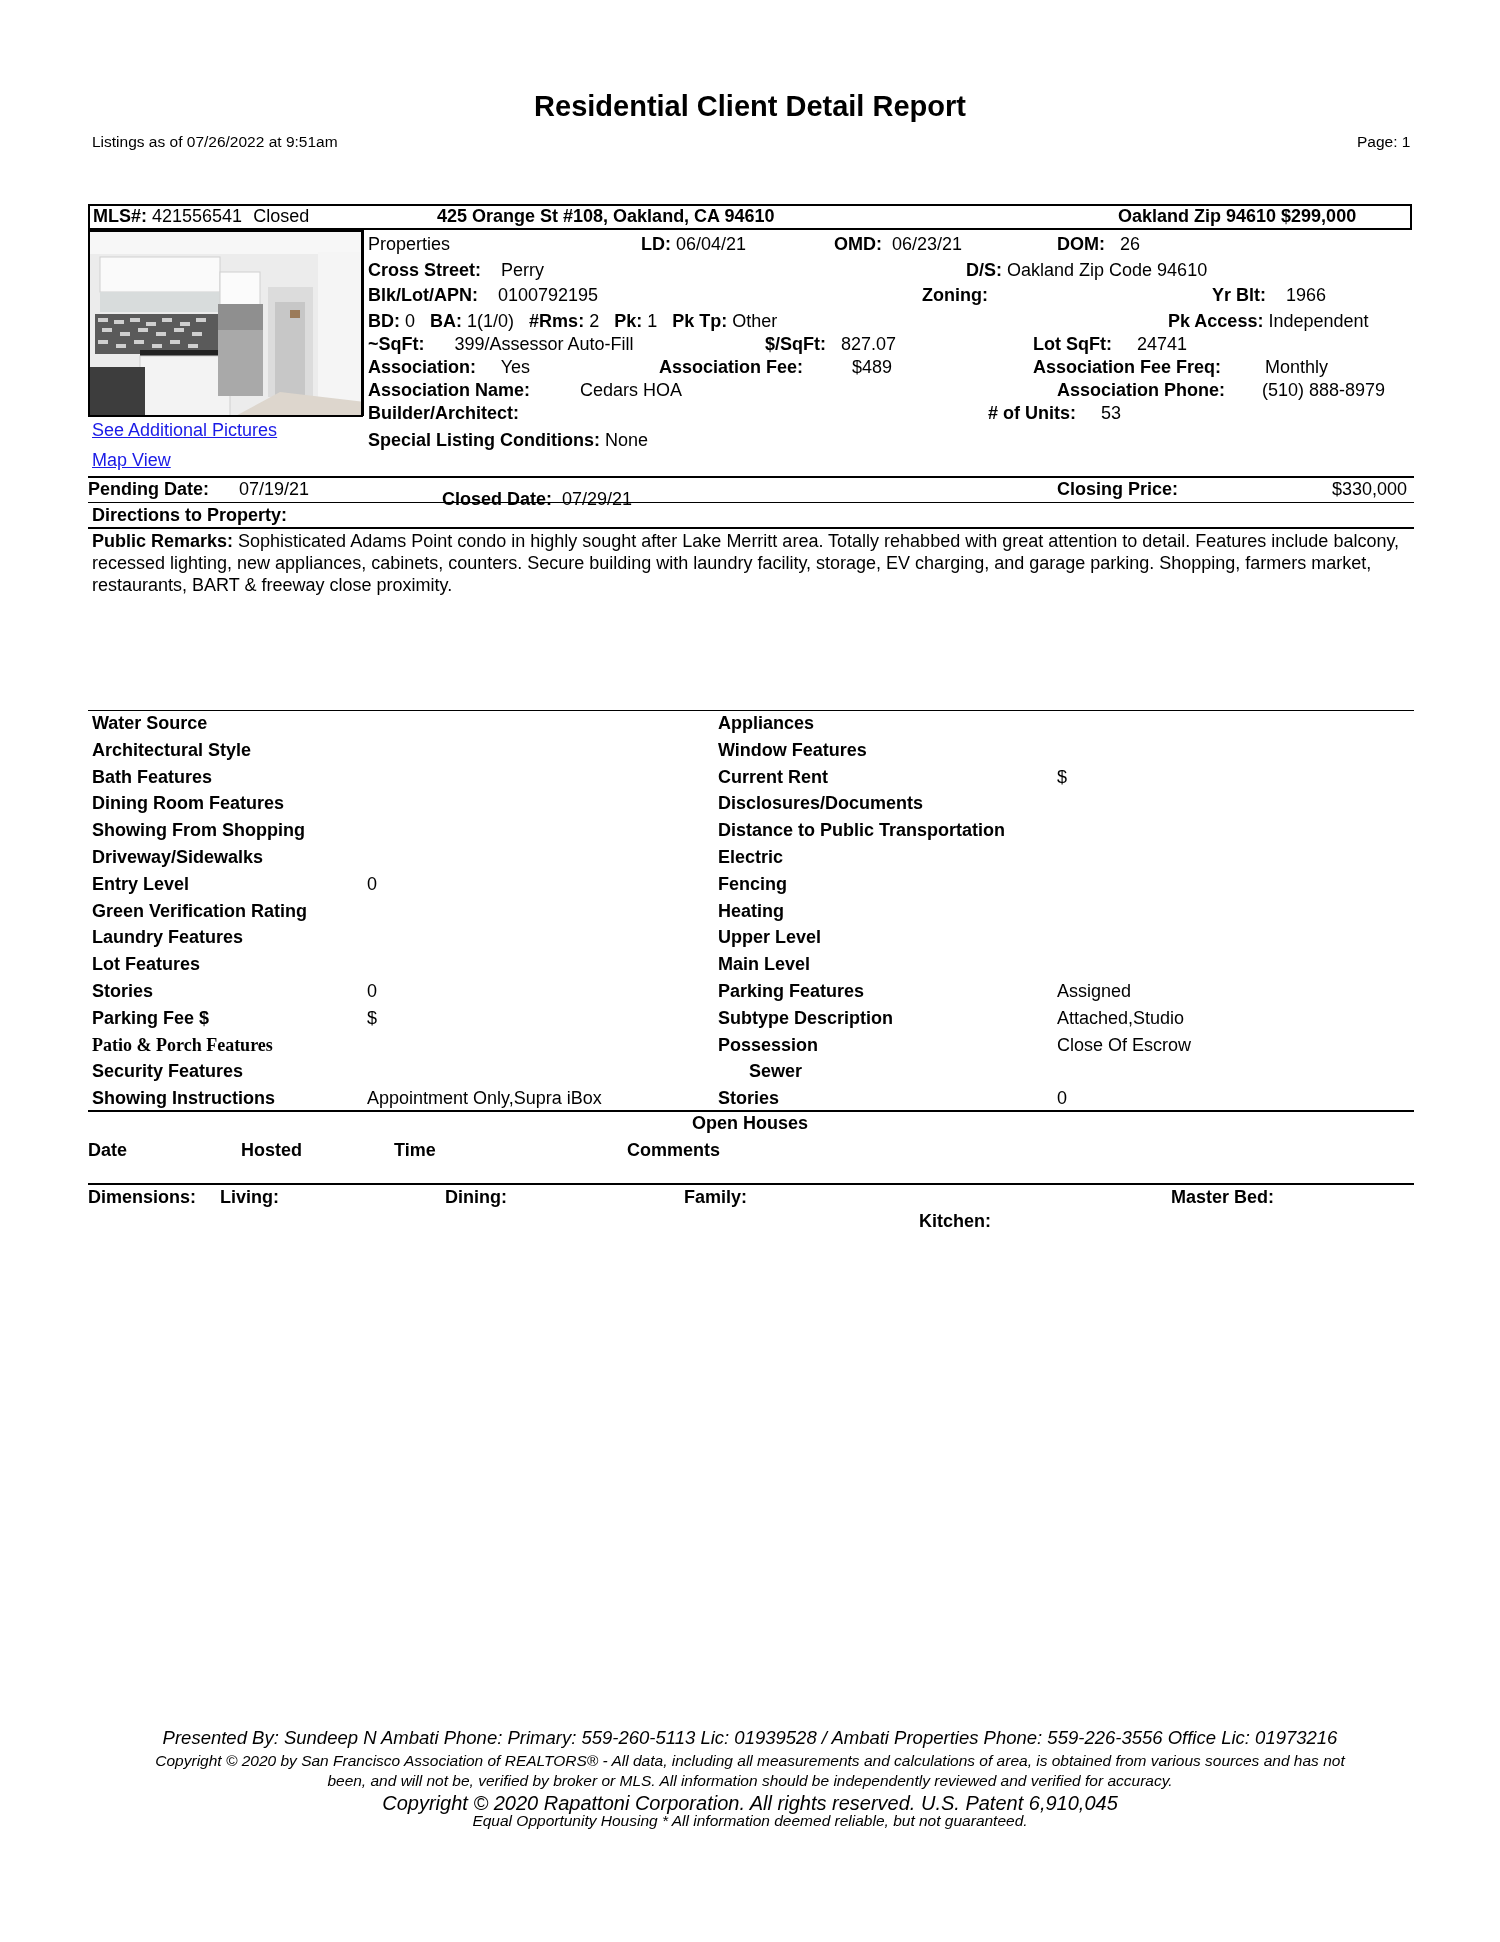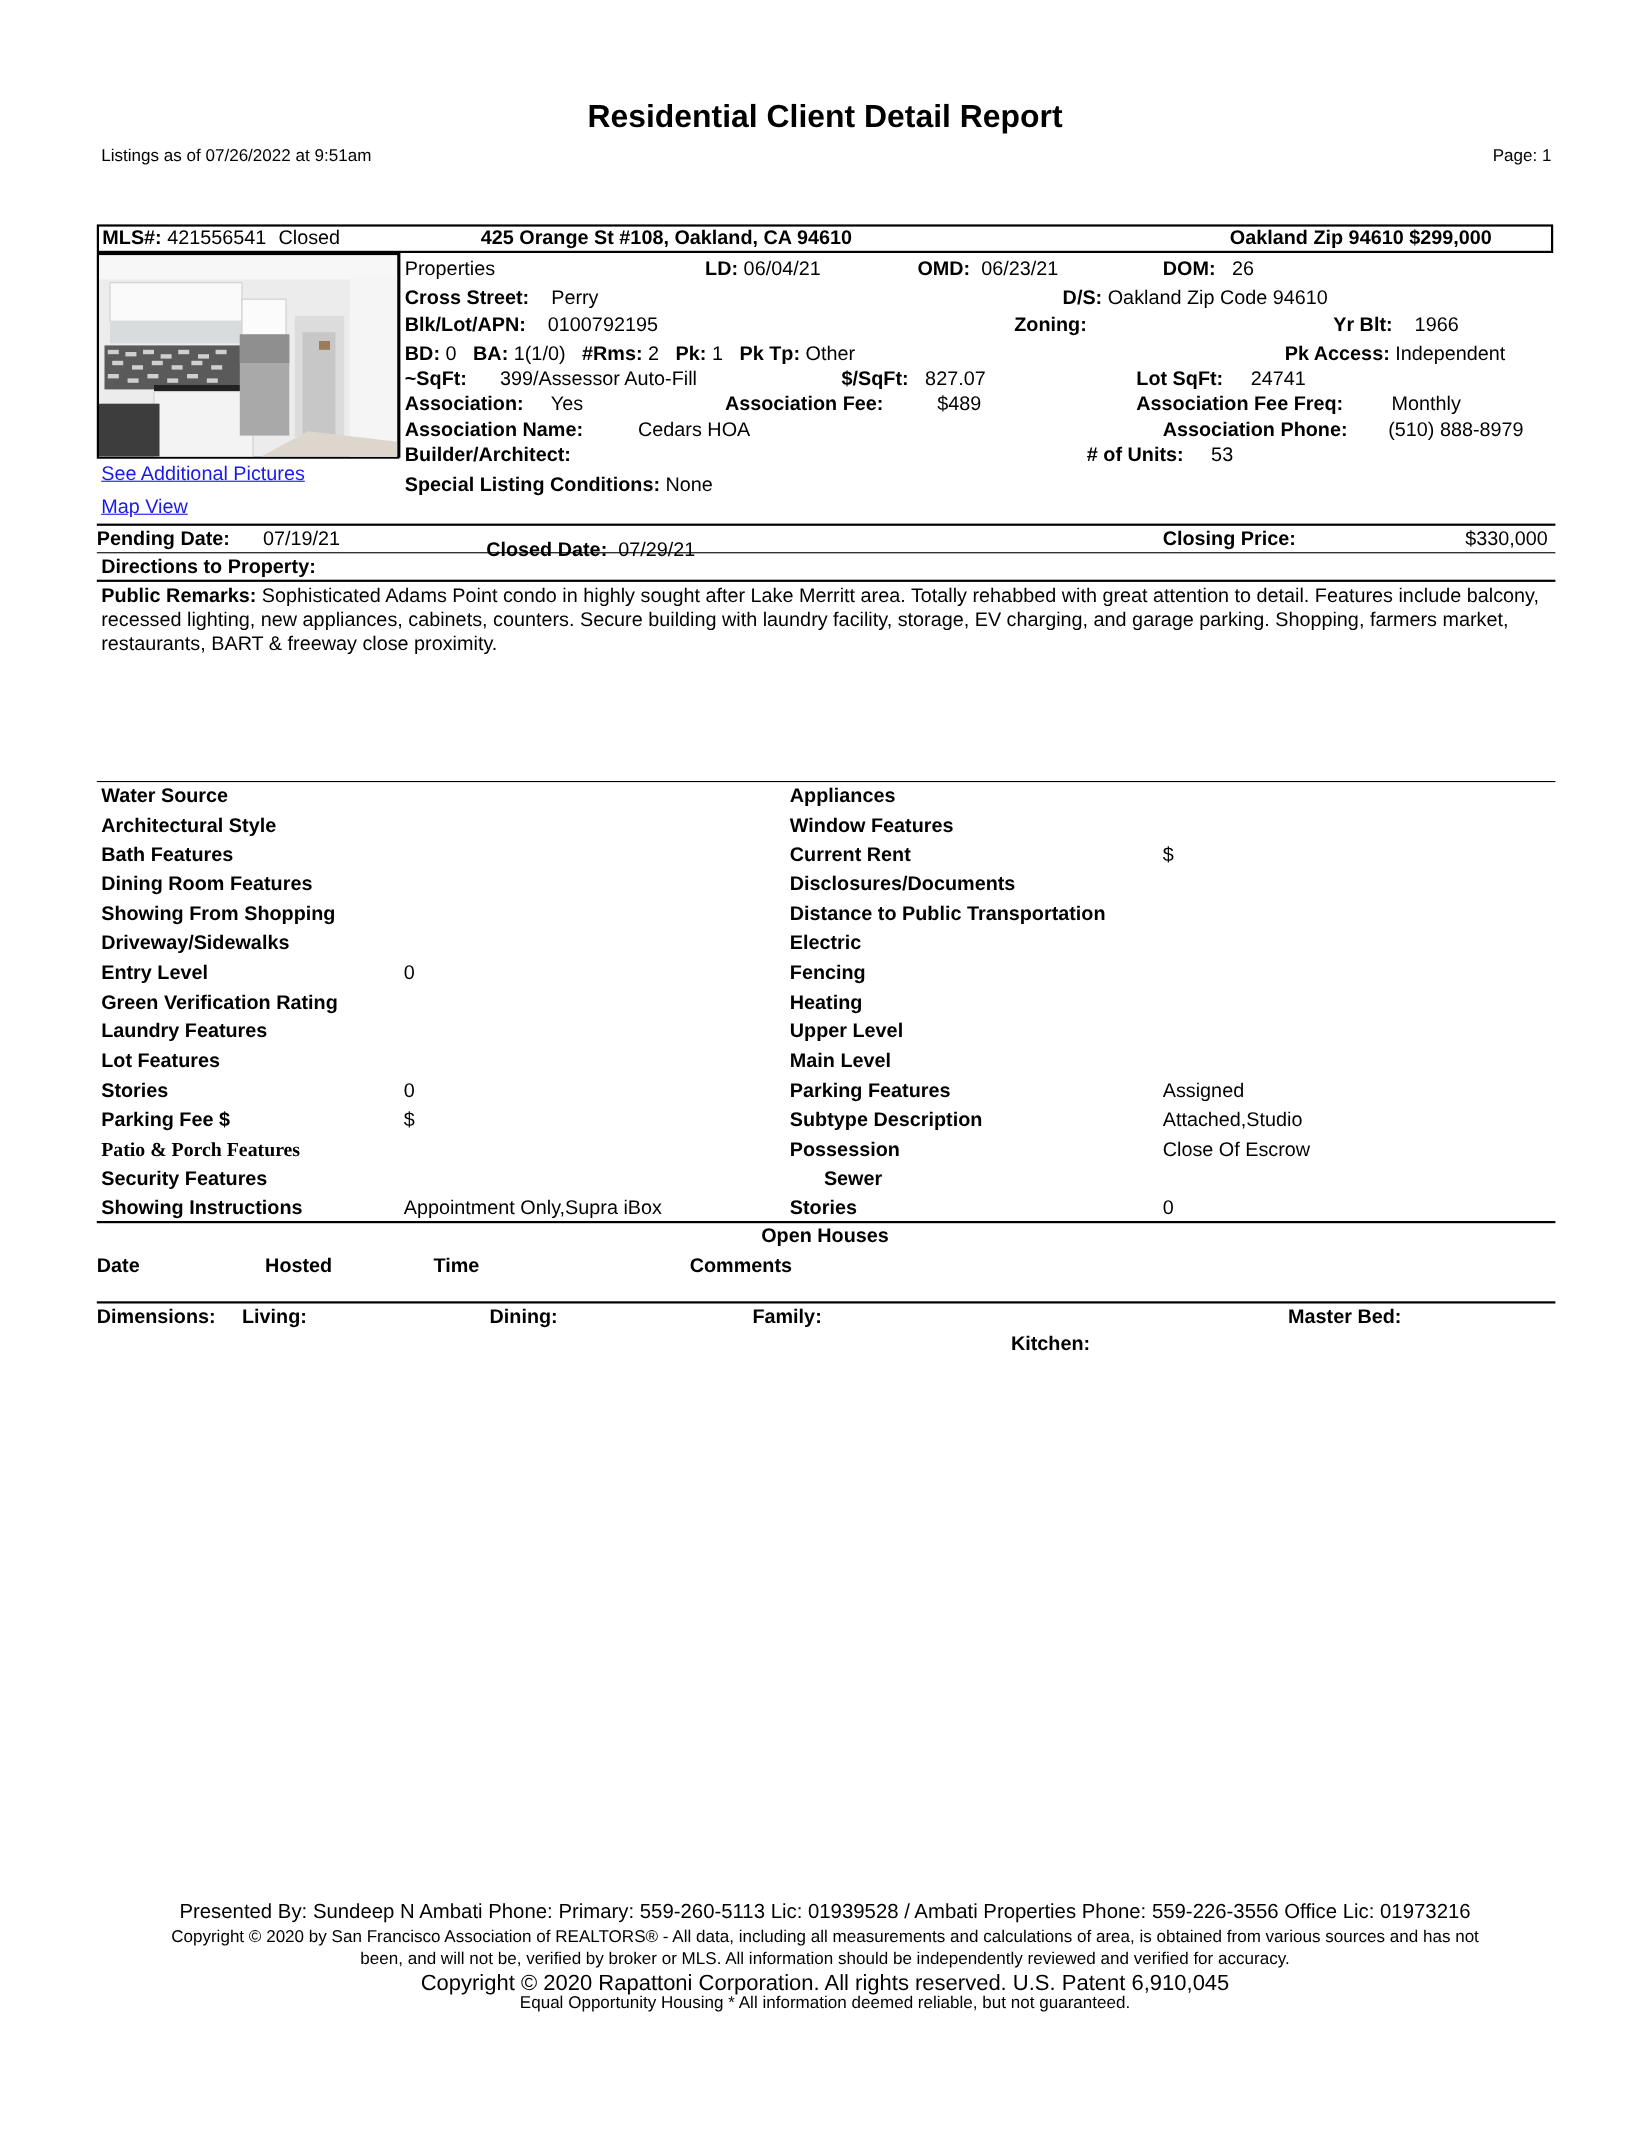--- a/index.html
+++ b/index.html
@@ -9,21 +9,21 @@
   .b { font-weight: bold; }
   .title { left: 0; width: 1500px; top: 90px; text-align: center; font-size: 29px; font-weight: bold; }
   .small { font-size: 15.5px; }
   .mls-box { position: absolute; left: 88px; top: 204px; width: 1324px; height: 26px; border: 2px solid #000; }
   .photo-frame { position: absolute; left: 88px; top: 230px; width: 275px; height: 187px; border: 2px solid #000; overflow: hidden; background: #e9e9e9; }
   .info-left-border { position: absolute; left: 362px; top: 230px; width: 2px; height: 186px; background: #000; }
   .link { color: #1a1ae6; text-decoration: underline; cursor: pointer; }
   .hr { position: absolute; background: #000; }
   .lbl { font-weight: bold; }
   .remarks { position: absolute; left: 92px; top: 530px; width: 1320px; line-height: 22px; font-size: 18px; }
-  .footer-line { position: absolute; left: 0; width: 1500px; text-align: center; white-space: nowrap; }
+  .footer-line { position: absolute; left: 0; width: 1500px; text-align: center; white-space: nowrap; font-style: italic; }
 </style>
 </head>
 <body>
 
 <div class="abs title">Residential Client Detail Report</div>
 <div class="abs small" style="left:92px; top:133px;">Listings as of 07/26/2022 at  9:51am</div>
 <div class="abs small" style="left:1357px; top:133px;">Page: 1</div>
 
 <div class="mls-box"></div>
 <div class="abs" style="left:93px; top:206px;">

